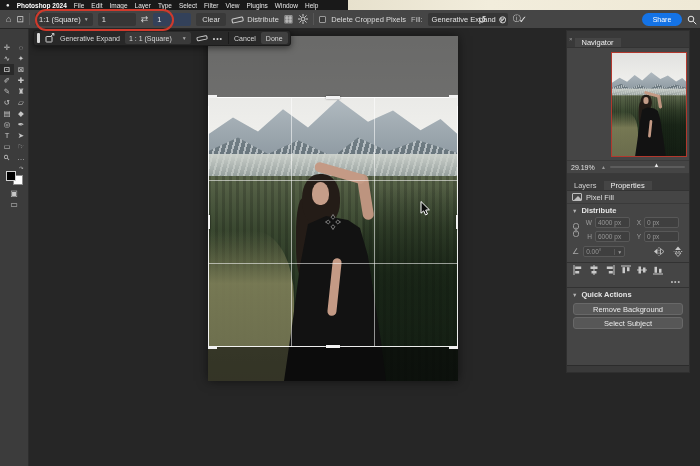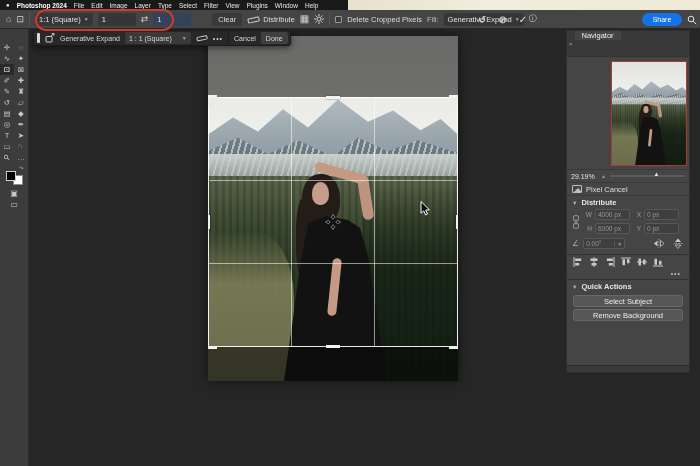--- a/index.html
+++ b/index.html
@@ -84,21 +84,21 @@
 
 .context-bar{position:absolute;left:4px;top:1px;height:16px;display:flex;align-items:center;gap:5px;background:#282828;border:1px solid #1b1b1b;border-radius:3px;padding:0 2px 0 3px;font-size:7px;color:#d8d8d8;box-shadow:0 2px 6px rgba(0,0,0,.5);z-index:30;white-space:nowrap}
 .grip{width:3px;height:10px;background:#d8d8d8;border-radius:1px}
 .cb-well{background:#3a3a3a;border-radius:2px;height:12px;display:flex;align-items:center;gap:10px;padding:0 4px}
 .cb-sep{width:1px;height:12px;background:#1a1a1a}
 .cb-done{background:#404040;border-radius:2px;height:12px;display:flex;align-items:center;padding:0 5px}
 .dots{letter-spacing:1px;color:#cfcfcf}
 
 
 .right-panel{position:absolute;left:566px;top:30px;width:124px;height:343px;background:#454545;border:1px solid #2f2f2f;z-index:20;font-size:7.5px}
-.tabbar{height:26px;background:#393939;display:flex;align-items:flex-start;border-bottom:1px solid #333}
+.tabbar{height:17px;background:#393939;display:flex;align-items:flex-end;border-bottom:1px solid #333}
 .tabbar .closex{align-self:center;font-size:6px;color:#9c9c9c;padding:0 2px}
 .tab{display:flex;align-items:center;padding:0 7px;color:#cfcfcf}
 .tab.active{background:#454545;color:#eee}
 .nav-body{height:112px;position:relative}
 .thumb{position:absolute;right:2px;top:4px;width:76px;height:105px;border:1px solid #b2382d;overflow:hidden;background:#888}
 .photo.mini{position:absolute;left:0;top:0;transform:scale(.302);transform-origin:0 0}
 .nav-footer{height:14px;display:flex;align-items:center;gap:4px;padding:0 4px;border-top:1px solid #3a3a3a;border-bottom:1px solid #3a3a3a}
 .zoom-pct{font-size:7px;color:#e0e0e0;width:26px}
 .mtn-small{font-size:5px;color:#9a9a9a}
 .slider{position:relative;flex:1;height:2px;background:#5c5c5c;border-radius:1px}
@@ -159,21 +159,21 @@
     <span>1:1 (Square)</span>
     <span class="chev">▼</span>
   </div>
   <div class="well num">
     <span>1</span>
   </div>
   <span class="obar-icon">⇄</span>
   <div class="well num blue">
     <span>1</span>
   </div>
-  <div class="btn-well" style="margin-left:16px">
+  <div class="btn-well" style="margin-left:0">
     <span>Clear</span>
   </div>
   <div style="display:flex;align-items:center;gap:3px">
     <svg width="13" height="9" viewBox="0 0 13 9">
         <g transform="rotate(-12 6.5 4.5)">
           <rect x="1" y="3" width="11" height="4" rx="1" fill="none" stroke="#d0d0d0" stroke-width="1"></rect>
         </g>
       </svg>
     <span>Distribute</span>
   </div>
@@ -356,24 +356,32 @@
   </div>
 
   <div class="nav-footer">
     <span class="zoom-pct">29.19%</span>
     <span class="mtn-small">▲</span>
     <div class="slider">
       <span class="slider-thumb">▲</span>
     </div>
   </div>
 
+  <div class="tabbar">
+    <div class="tab">
+      <span>Layers</span>
+    </div>
+    <div class="tab active">
+      <span>Properties</span>
+    </div>
+  </div>
 
   <div class="pixel-row">
     <div class="img-ic"></div>
-    <span>Pixel Cancel</span>
+    <span>Pixel Fill</span>
   </div>
 
   <div class="sec-head">
     <span class="chev">▼</span>
     <span>Distribute</span>
   </div>
 
   <div class="t-grid">
     <svg class="linkcol" width="8" height="14" viewBox="0 0 8 14">
         <g fill="none" stroke="#9c9c9c" stroke-width="1">
@@ -458,22 +466,22 @@
   </div>
   <div class="overflow-dots">•••</div>
 
   <div class="divider dark"></div>
 
   <div class="sec-head">
     <span class="chev">▼</span>
     <span>Quick Actions</span>
   </div>
   <div class="qa-btn">
+    <span>Remove Background</span>
+  </div>
+  <div class="qa-btn">
     <span>Select Subject</span>
-  </div>
-  <div class="qa-btn">
-    <span>Remove Background</span>
   </div>
 
   <div class="panel-footer"></div>
 </div>
 
 <div class="annotation"></div>
 
 </body></html>

